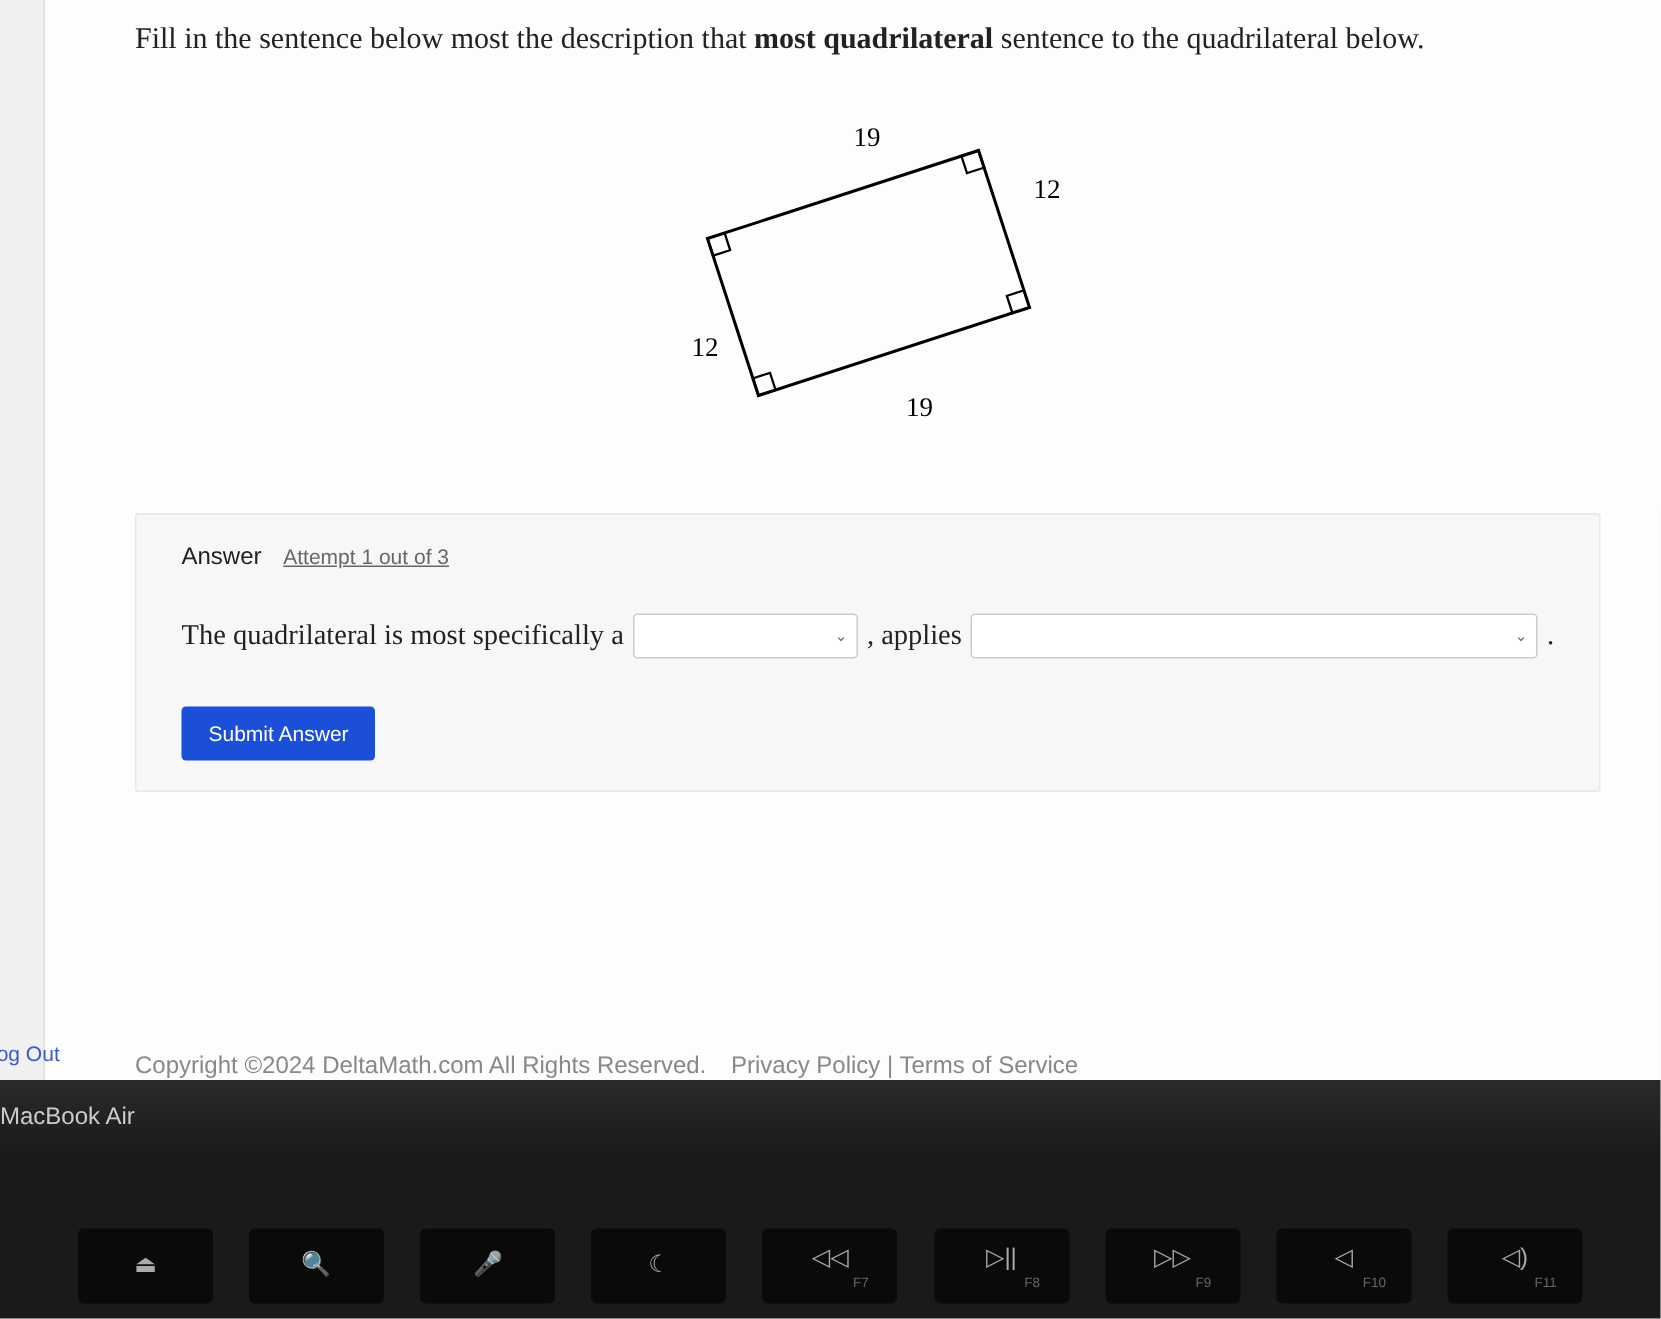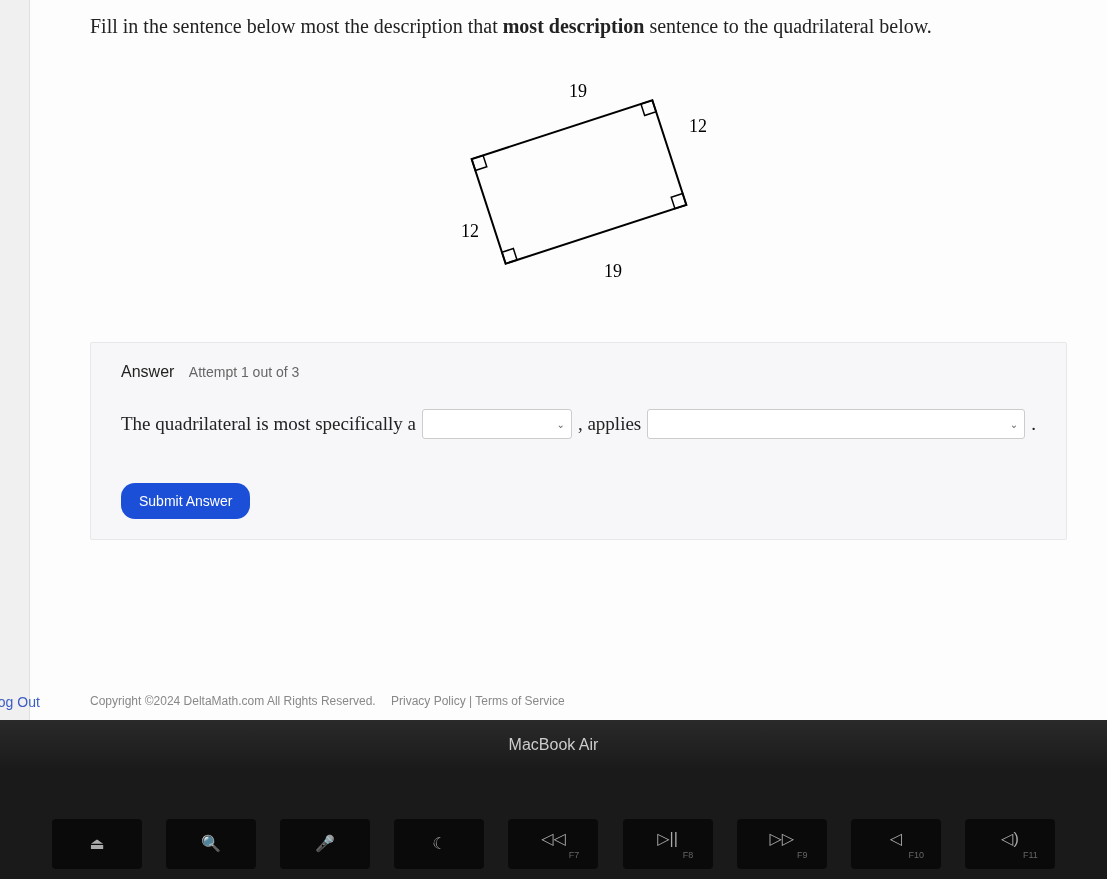--- a/index.html
+++ b/index.html
@@ -57,29 +57,29 @@
       background: #f7f7f9;
       border: 1px solid #e8e8ea;
       border-radius: 2px;
       padding: 20px 30px;
     }
     .answer-head {
       font-family: -apple-system, Arial, sans-serif;
       margin-bottom: 28px;
     }
     .answer-head .lbl { font-weight: normal; font-size: 16px; color: #222; margin-right: 10px; }
-    .answer-head .att { font-size: 14px; color: #666; }
+    .answer-head .att { font-size: 14px; color: #666; text-decoration: underline; }
     .sentence {
       font-size: 19px;
       color: #222;
       display: flex;
       align-items: center;
       flex-wrap: wrap;
       gap: 6px;
-      margin-bottom: 44px;
+      margin-bottom: 32px;
     }
     .dropdown {
       background: #fff;
       border: 1px solid #ccc;
       border-radius: 3px;
       height: 30px;
       min-width: 150px;
       font-size: 14px;
       padding: 0 22px 0 8px;
       position: relative;
@@ -94,42 +94,41 @@
       right: 6px;
       top: 50%;
       transform: translateY(-50%);
       font-size: 10px;
       color: #666;
     }
     .submit-btn {
       background: #1b4fd8;
       color: #fff;
       border: none;
-      border-radius: 14px;
+      border-radius: 3px;
       padding: 10px 18px;
       font-size: 14px;
       font-family: -apple-system, Arial, sans-serif;
       cursor: pointer;
     }
     .footer {
       position: absolute;
-      bottom: 12px;
+      bottom: 0;
       left: 60px;
-      font-size: 12px;
+      font-size: 16px;
       color: #888;
       font-family: -apple-system, Arial, sans-serif;
     }
     .footer a { color: #888; text-decoration: none; margin-left: 12px; }
     .laptop-bezel {
       position: absolute;
       top: 720px; left: 0; right: 0;
       height: 50px;
       background: linear-gradient(#2a2a2a, #1a1a1a);
       color: #ccc;
-      text-align: center;
       line-height: 50px;
       font-family: -apple-system, Arial, sans-serif;
       font-size: 16px;
     }
     .keyboard {
       position: absolute;
       top: 770px; left: 0; right: 0; bottom: 0;
       background: #1a1a1a;
       display: flex;
       align-items: flex-end;
@@ -155,21 +154,21 @@
 </head>
 <body>
 
 <div class="screen">
   <div class="left-rail">
     <div class="logout">Log Out</div>
   </div>
   <div class="main">
 
     <div class="question">
-      <span>Fill in the sentence below most the description that </span><span class="bold">most description</span><span> sentence to the quadrilateral below.</span>
+      <span>Fill in the sentence below most the description that </span><span class="bold">most quadrilateral</span><span> sentence to the quadrilateral below.</span>
     </div>
 
     <div class="figure-area">
       <svg width="320" height="240" viewBox="0 0 320 240">
         <g transform="translate(160,120) rotate(-18)">
           <rect x="-95" y="-55" width="190" height="110" fill="none" stroke="#000" stroke-width="2"></rect>
 
           <rect x="-95" y="-55" width="12" height="12" fill="none" stroke="#000" stroke-width="1.5"></rect>
           <rect x="83" y="-55" width="12" height="12" fill="none" stroke="#000" stroke-width="1.5"></rect>
           <rect x="83" y="43" width="12" height="12" fill="none" stroke="#000" stroke-width="1.5"></rect>

